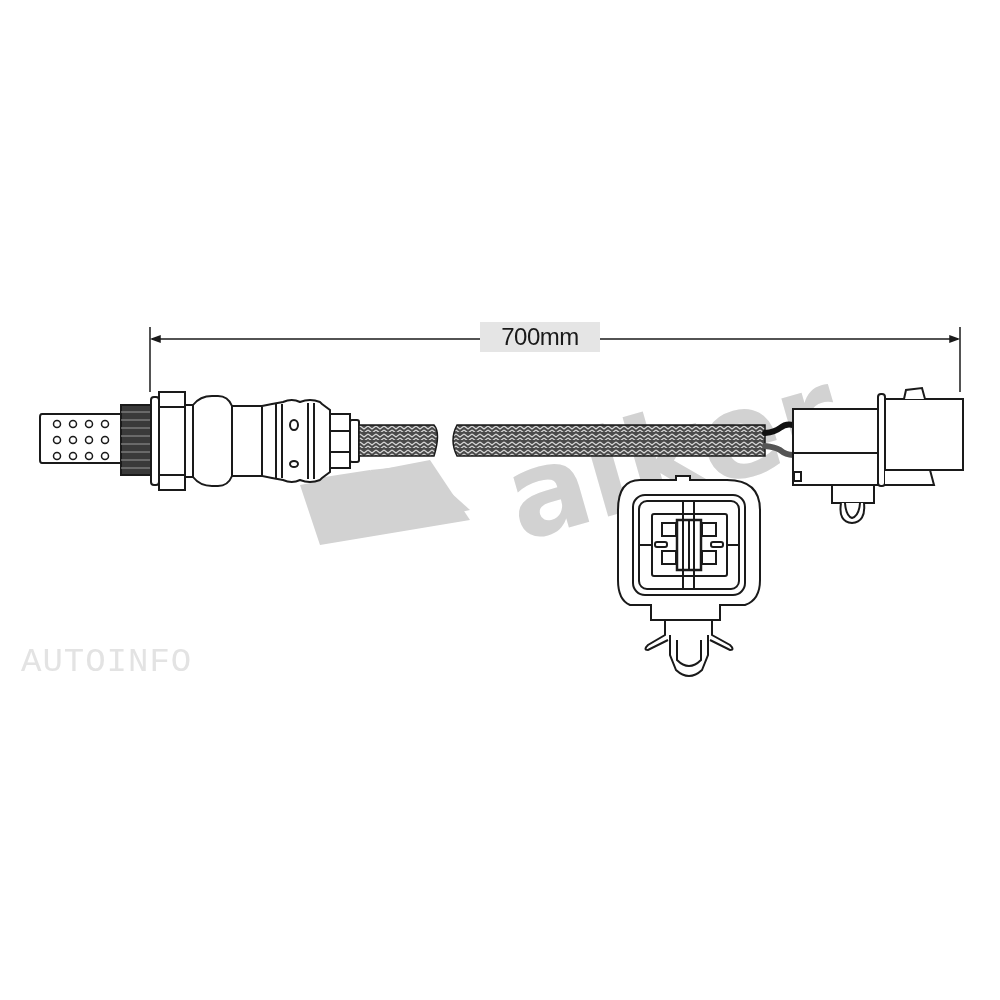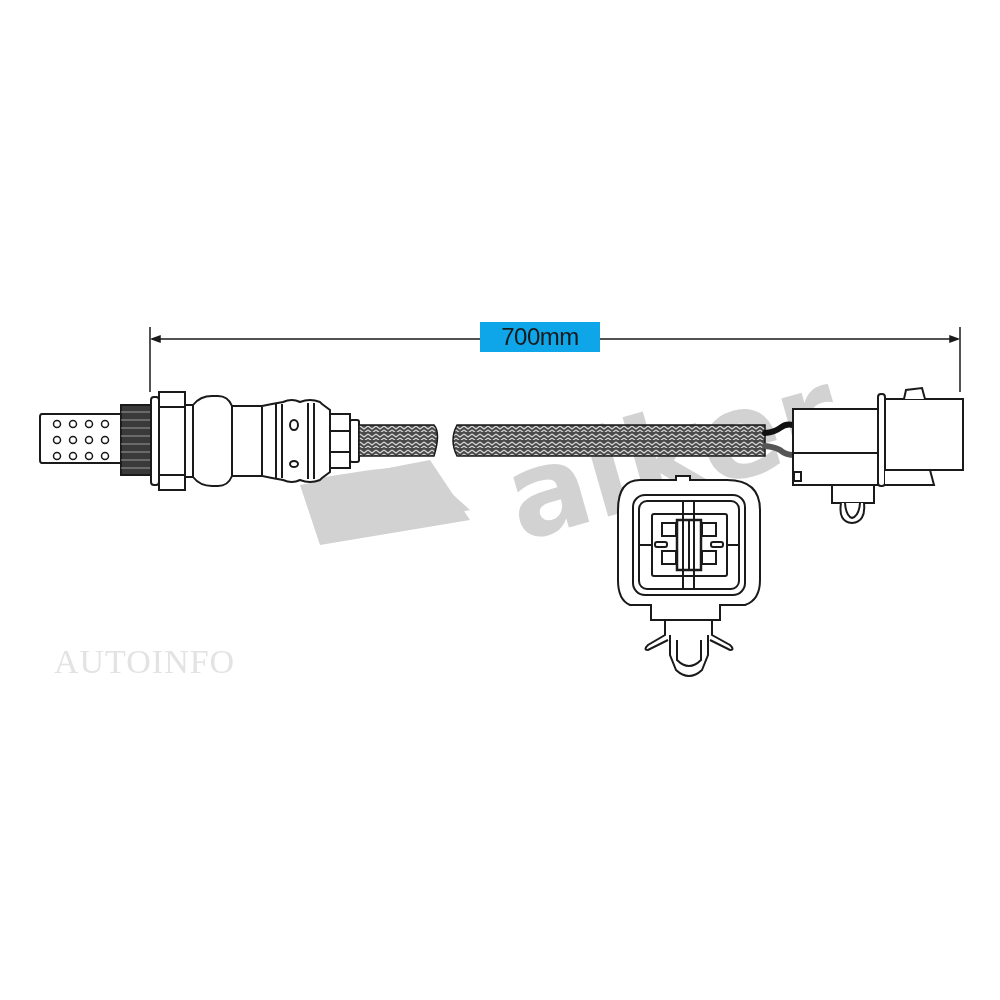--- a/index.html
+++ b/index.html
@@ -1,23 +1,23 @@
 <!DOCTYPE html>
 <html><head>
 <meta charset="utf-8">
 <style>
   html, body { margin: 0; padding: 0; background: #ffffff; }
   body { width: 1000px; height: 1000px; position: relative; overflow: hidden;
          font-family: "Liberation Sans", sans-serif; }
   #stage { position: absolute; left: 0; top: 0; width: 1000px; height: 1000px; }
   .dim-label { position: absolute; left: 480px; top: 322px; width: 120px; text-align: center;
                font-family: "Liberation Sans", sans-serif; font-size: 24px; color: #1a1a1a;
-               background: #0ea5e9; line-height: 30px; letter-spacing: -0.5px; }
-  .wm-autoinfo { position: absolute; left: 54px; top: 643px; font-size: 34px; color: #e3e3e3;
-                 font-family: Liberation Serif, serif; letter-spacing: 1px; font-weight: 300; }
+               background: #e5e5e5; line-height: 30px; letter-spacing: -0.5px; }
+  .wm-autoinfo { position: absolute; left: 21px; top: 643px; font-size: 34px; color: #e3e3e3;
+                 font-family: Liberation Mono, monospace; letter-spacing: 1px; font-weight: 300; }
 </style>
 </head>
 <body>
 
 <div id="stage">
   <svg width="1000" height="1000" viewBox="0 0 1000 1000" xmlns="http://www.w3.org/2000/svg">
     <defs>
       <pattern id="braid" width="8" height="8" patternUnits="userSpaceOnUse">
         <rect width="8" height="8" fill="#4a4a4a"></rect>
         <path d="M0 2 L4 5 L8 2 M0 6 L4 9 L8 6" stroke="#d8d8d8" stroke-width="1.2" fill="none"></path>

